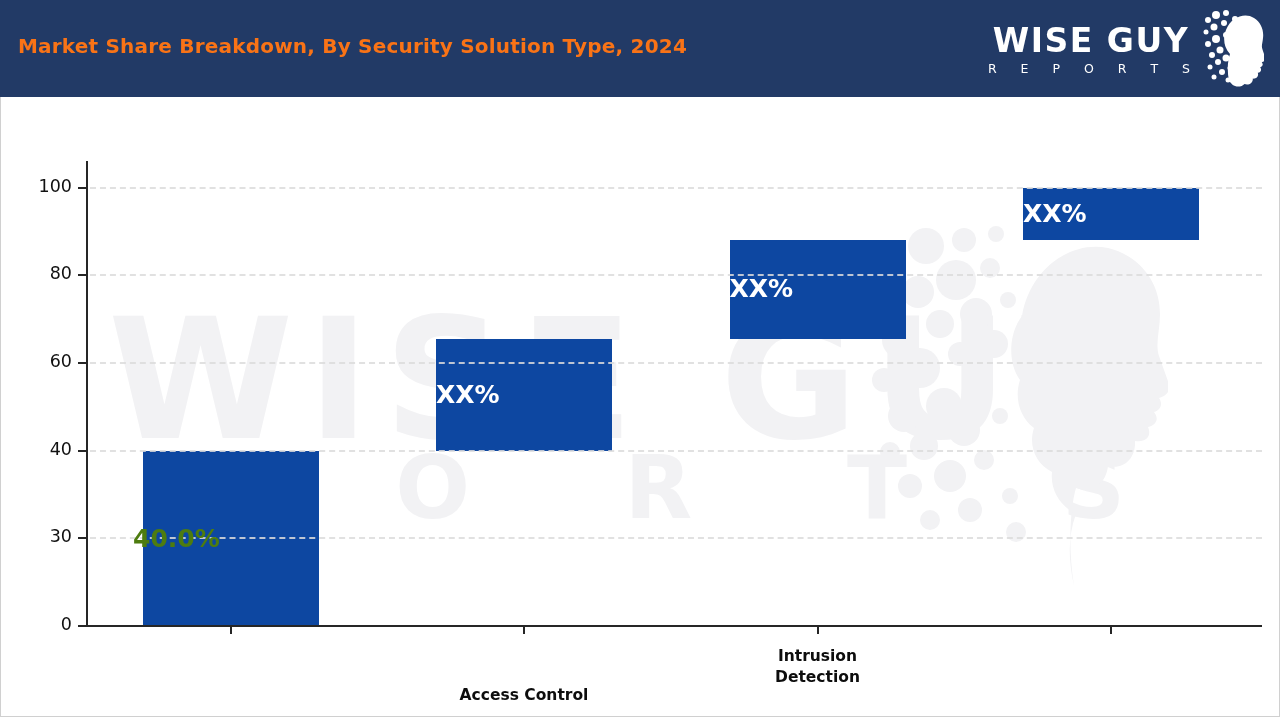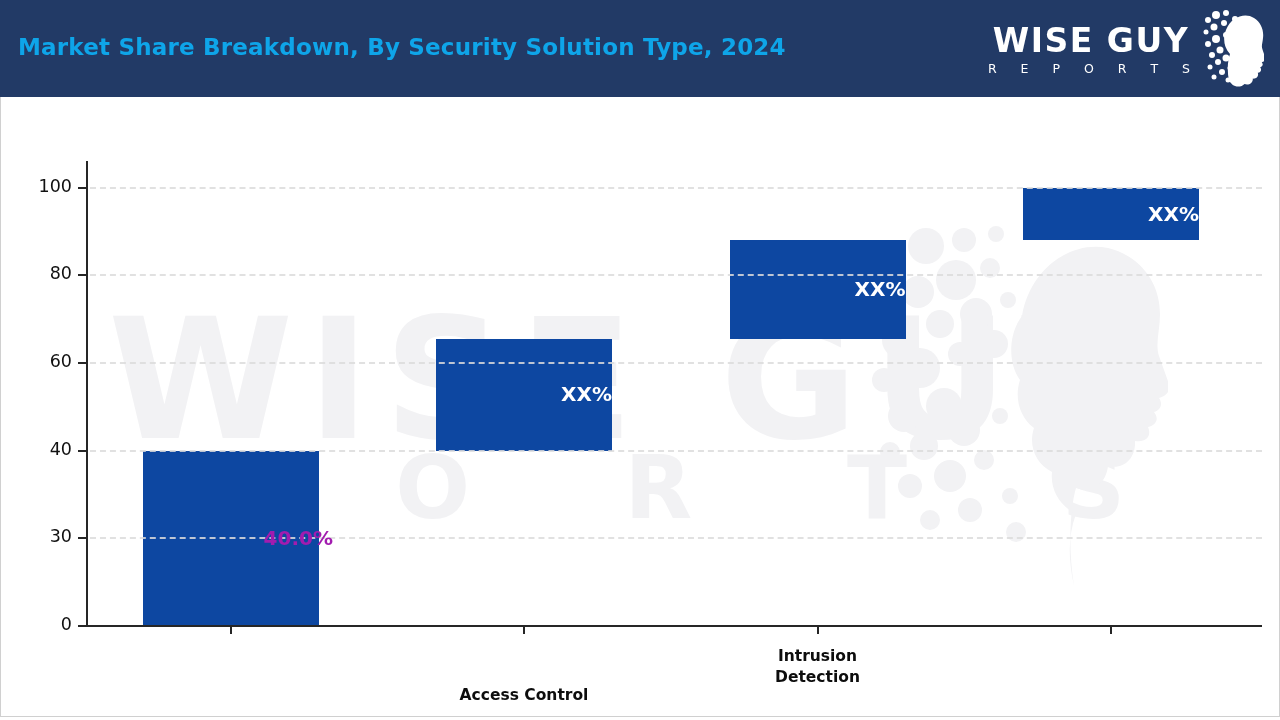--- a/index.html
+++ b/index.html
@@ -1,37 +1,37 @@
 <!DOCTYPE html>
 <html><head>
 <meta charset="utf-8">
 <style>
   html,body{margin:0;padding:0;}
   body{font-family:"DejaVu Sans","Liberation Sans",sans-serif;background:#ffffff;}
   .page{position:relative;width:1280px;height:720px;background:#ffffff;overflow:hidden;}
   .frame{position:absolute;left:0;top:97px;width:1278px;height:619px;border-left:1px solid #d0d0d0;border-right:1px solid #d0d0d0;border-bottom:1px solid #d0d0d0;z-index:9;pointer-events:none;}
   
   .header{position:absolute;left:0;top:0;width:1280px;height:97px;background:#223a66;z-index:10;}
-  .title{position:absolute;left:18px;top:34px;color:#0ea5e9;font-size:23px;font-weight:bold;letter-spacing:.2px;}
+  .title{position:absolute;left:18px;top:34px;color:#f97316;font-size:20px;font-weight:bold;letter-spacing:.2px;}
   .logo{position:absolute;right:16px;top:8px;height:84px;display:flex;align-items:center;}
   .logo-text{display:flex;flex-direction:column;align-items:center;margin-right:2px;}
   .logo-main{color:#ffffff;font-size:33px;font-weight:600;letter-spacing:1.5px;line-height:34px;white-space:nowrap;}
   .logo-sub{color:#ffffff;font-size:12.5px;font-weight:400;letter-spacing:10px;margin-top:3px;text-indent:6px;white-space:nowrap;}
   
   .wm-line1{position:absolute;left:108px;top:282px;font-size:168px;font-weight:600;color:#f2f2f4;letter-spacing:14px;z-index:1;white-space:nowrap;}
   .wm-line2{position:absolute;left:176px;top:436px;font-size:88px;font-weight:600;color:#f2f2f4;letter-spacing:62px;z-index:1;white-space:nowrap;}
   .wm-face{position:absolute;left:868px;top:218px;z-index:1;}
   
   .gridline{position:absolute;height:0;border-top:2px dashed #dcdcdc;z-index:4;opacity:.85;}
   .vspine{position:absolute;width:2px;background:#262626;z-index:5;}
   .hspine{position:absolute;height:2px;background:#262626;z-index:5;}
   .ytickmark{position:absolute;width:8px;height:2px;background:#262626;z-index:5;}
   .yticklabel{position:absolute;width:58px;text-align:right;font-size:17.5px;color:#111111;z-index:5;}
   .bar{position:absolute;z-index:3;}
-  .barlabel{position:absolute;z-index:6;text-align:right;font-weight:bold;font-size:20px;}
+  .barlabel{position:absolute;z-index:6;text-align:left;font-weight:bold;font-size:25px;}
   .xtickmark{position:absolute;width:2px;height:7px;background:#262626;z-index:5;}
   .xticklabel{position:absolute;text-align:center;font-weight:bold;font-size:15.5px;line-height:21px;color:#0d0d0d;white-space:pre-line;z-index:5;}
 </style>
 </head>
 <body>
 
 <div class="page">
 
   <div class="header">
     <div class="title">Market Share Breakdown, By Security Solution Type, 2024</div>
@@ -127,21 +127,21 @@
       <div class="yticklabel" style="top: 350.9px; left: 14px;">60</div>
       <div class="gridline" style="top: 274.2px; left: 90px; width: 1172px;"></div>
       <div class="ytickmark" style="top: 274.2px; left: 78px;"></div>
       <div class="yticklabel" style="top: 263.2px; left: 14px; text-align: right;">80</div>
       <div class="gridline" style="top: 186.5px; left: 90px; width: 1172px;"></div>
       <div class="ytickmark" style="top: 186.5px; left: 78px;"></div>
       <div class="yticklabel" style="top: 175.5px; left: 14px;">100</div>
       <div class="vspine" style="left: 86px; top: 161px; height: 466px;"></div>
       <div class="hspine" style="left: 86px; top: 625px; width: 1176px;"></div>
       <div class="bar" style="left: 142.5px; top: 450.6px; width: 176px; height: 175.4px; background: rgb(13, 71, 161);"></div>
-      <div class="barlabel" style="left: 157px; top: 450.6px; width: 176px; height: 175.4px; line-height: 175.4px; color: #a21caf;">40.0%</div>
+      <div class="barlabel" style="left: 133px; top: 450.6px; width: 176px; height: 175.4px; line-height: 175.4px; color: #4d7c0f;">40.0%</div>
       <div class="xtickmark" style="left: 229.5px; top: 627px;"></div>
       <div class="bar" style="left: 436px; top: 338.783px; width: 176px; height: 111.817px; background: rgb(13, 71, 161);"></div>
       <div class="barlabel" style="left: 436px; top: 338.783px; width: 176px; height: 111.817px; line-height: 111.817px; color: rgb(255, 255, 255);">XX%</div>
       <div class="xtickmark" style="left: 523px; top: 627px;"></div>
       <div class="xticklabel" style="left: 394px; top: 640px; width: 260px; margin-top: 45px;">Access Control</div>
       <div class="bar" style="left: 729.5px; top: 240.12px; width: 176px; height: 98.6625px; background: rgb(13, 71, 161);"></div>
       <div class="barlabel" style="left: 729.5px; top: 240.12px; width: 176px; height: 98.6625px; line-height: 98.6625px; color: rgb(255, 255, 255);">XX%</div>
       <div class="xtickmark" style="left: 816.5px; top: 627px;"></div>
       <div class="xticklabel" style="left: 687.5px; top: 640px; width: 260px; margin-top: 6px;">Intrusion
 Detection</div>

